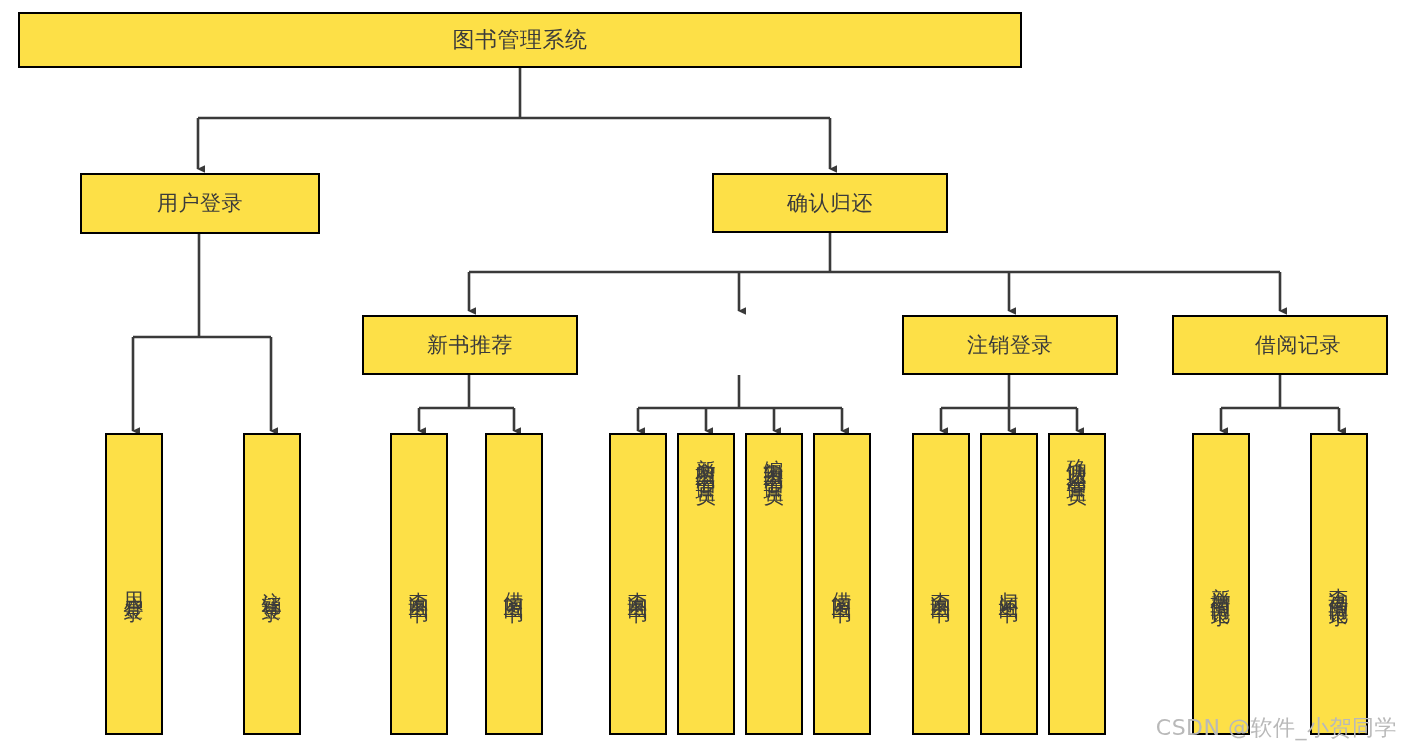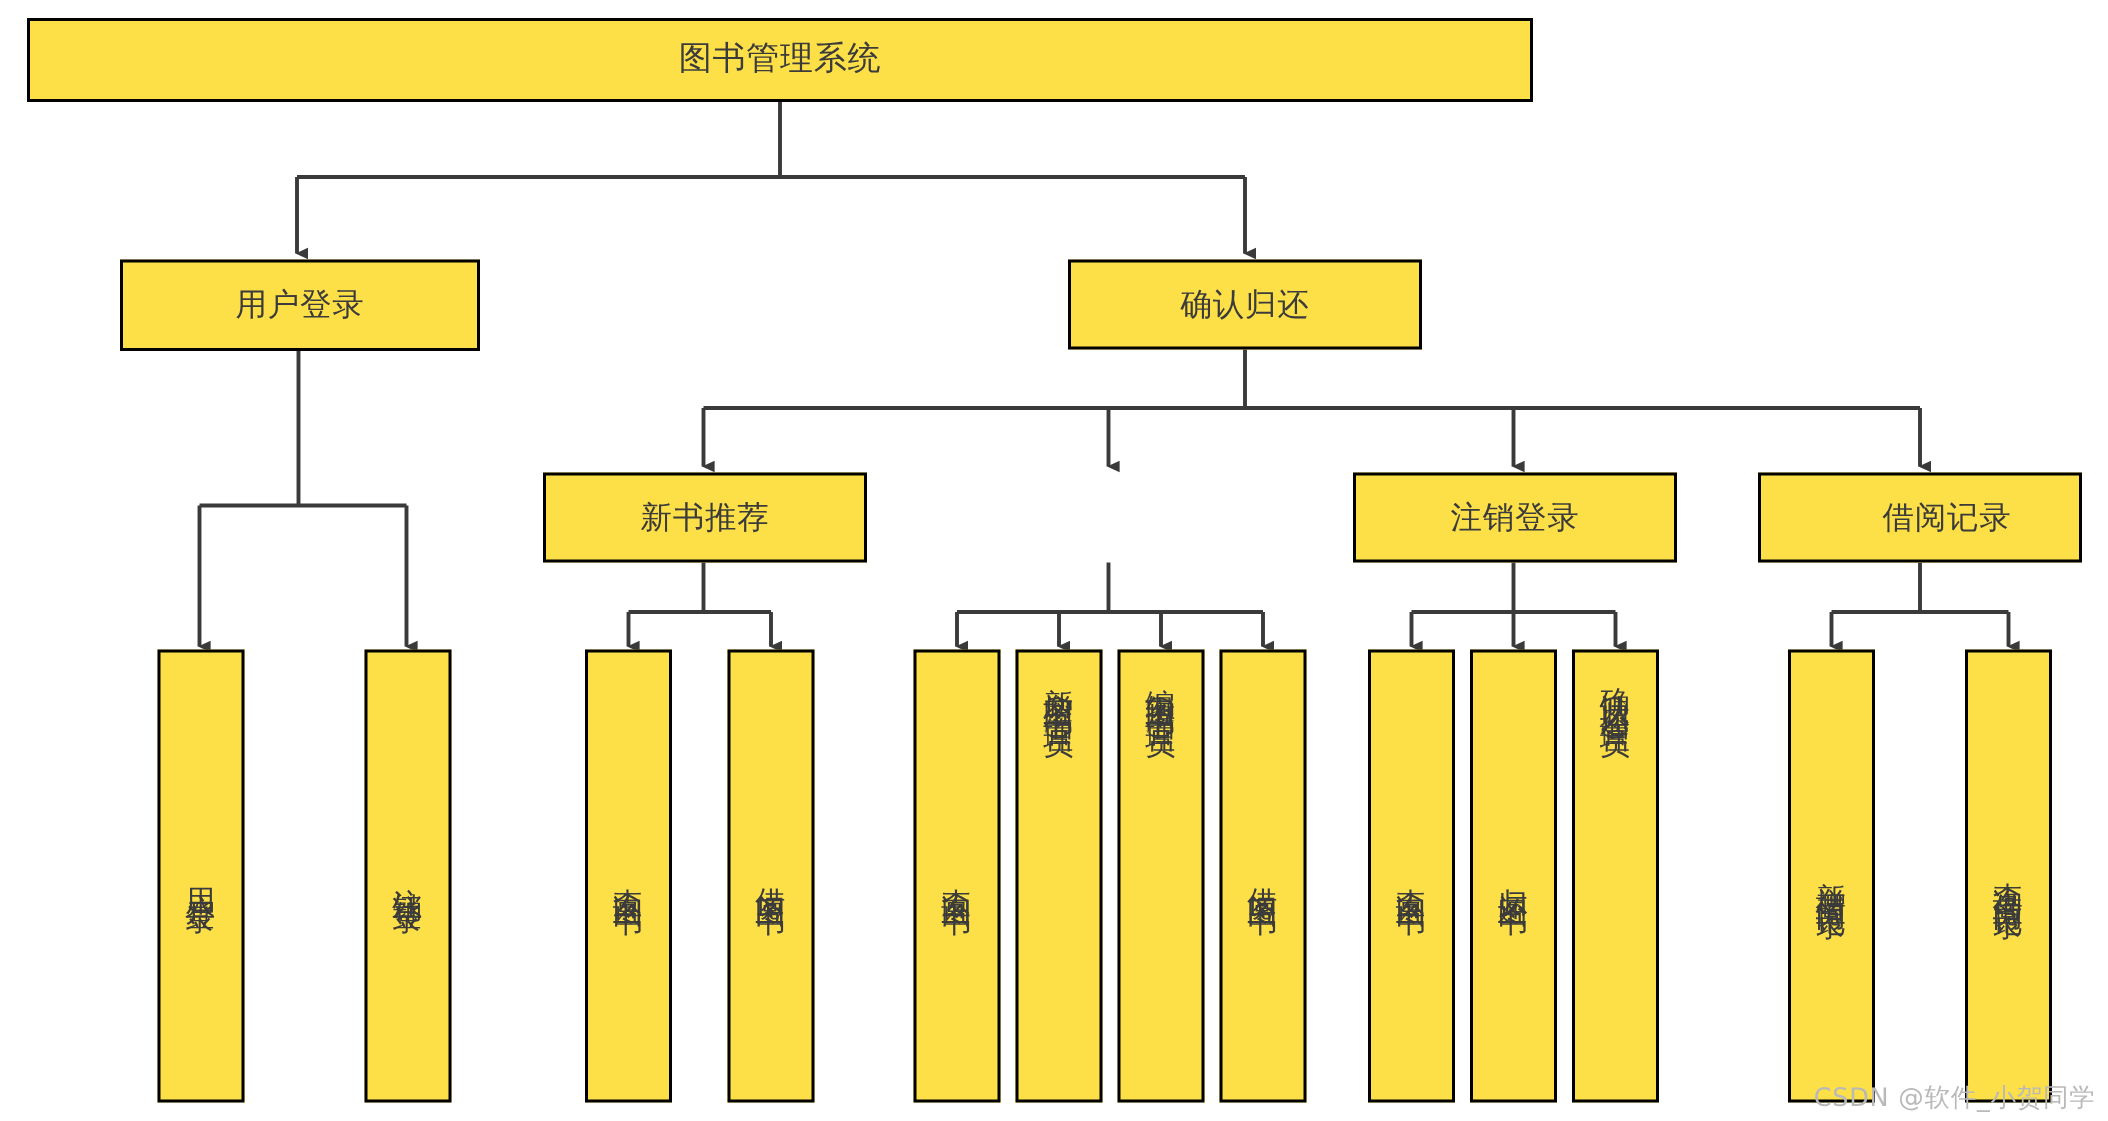--- a/index.html
+++ b/index.html
@@ -69,21 +69,21 @@
     align-items: flex-start;
   }
   .node.vert.mid-text {
     align-items: center;
     padding-top: 0;
   }
   #watermark {
     position: absolute;
     right: 8px;
     bottom: 4px;
-    font-size: 17px;
+    font-size: 22px;
     color: #b9b9b9;
     letter-spacing: 0.5px;
     user-select: none;
     white-space: nowrap;
   }
 </style>
 </head>
 <body>
 
 <div id="diagram-root">

